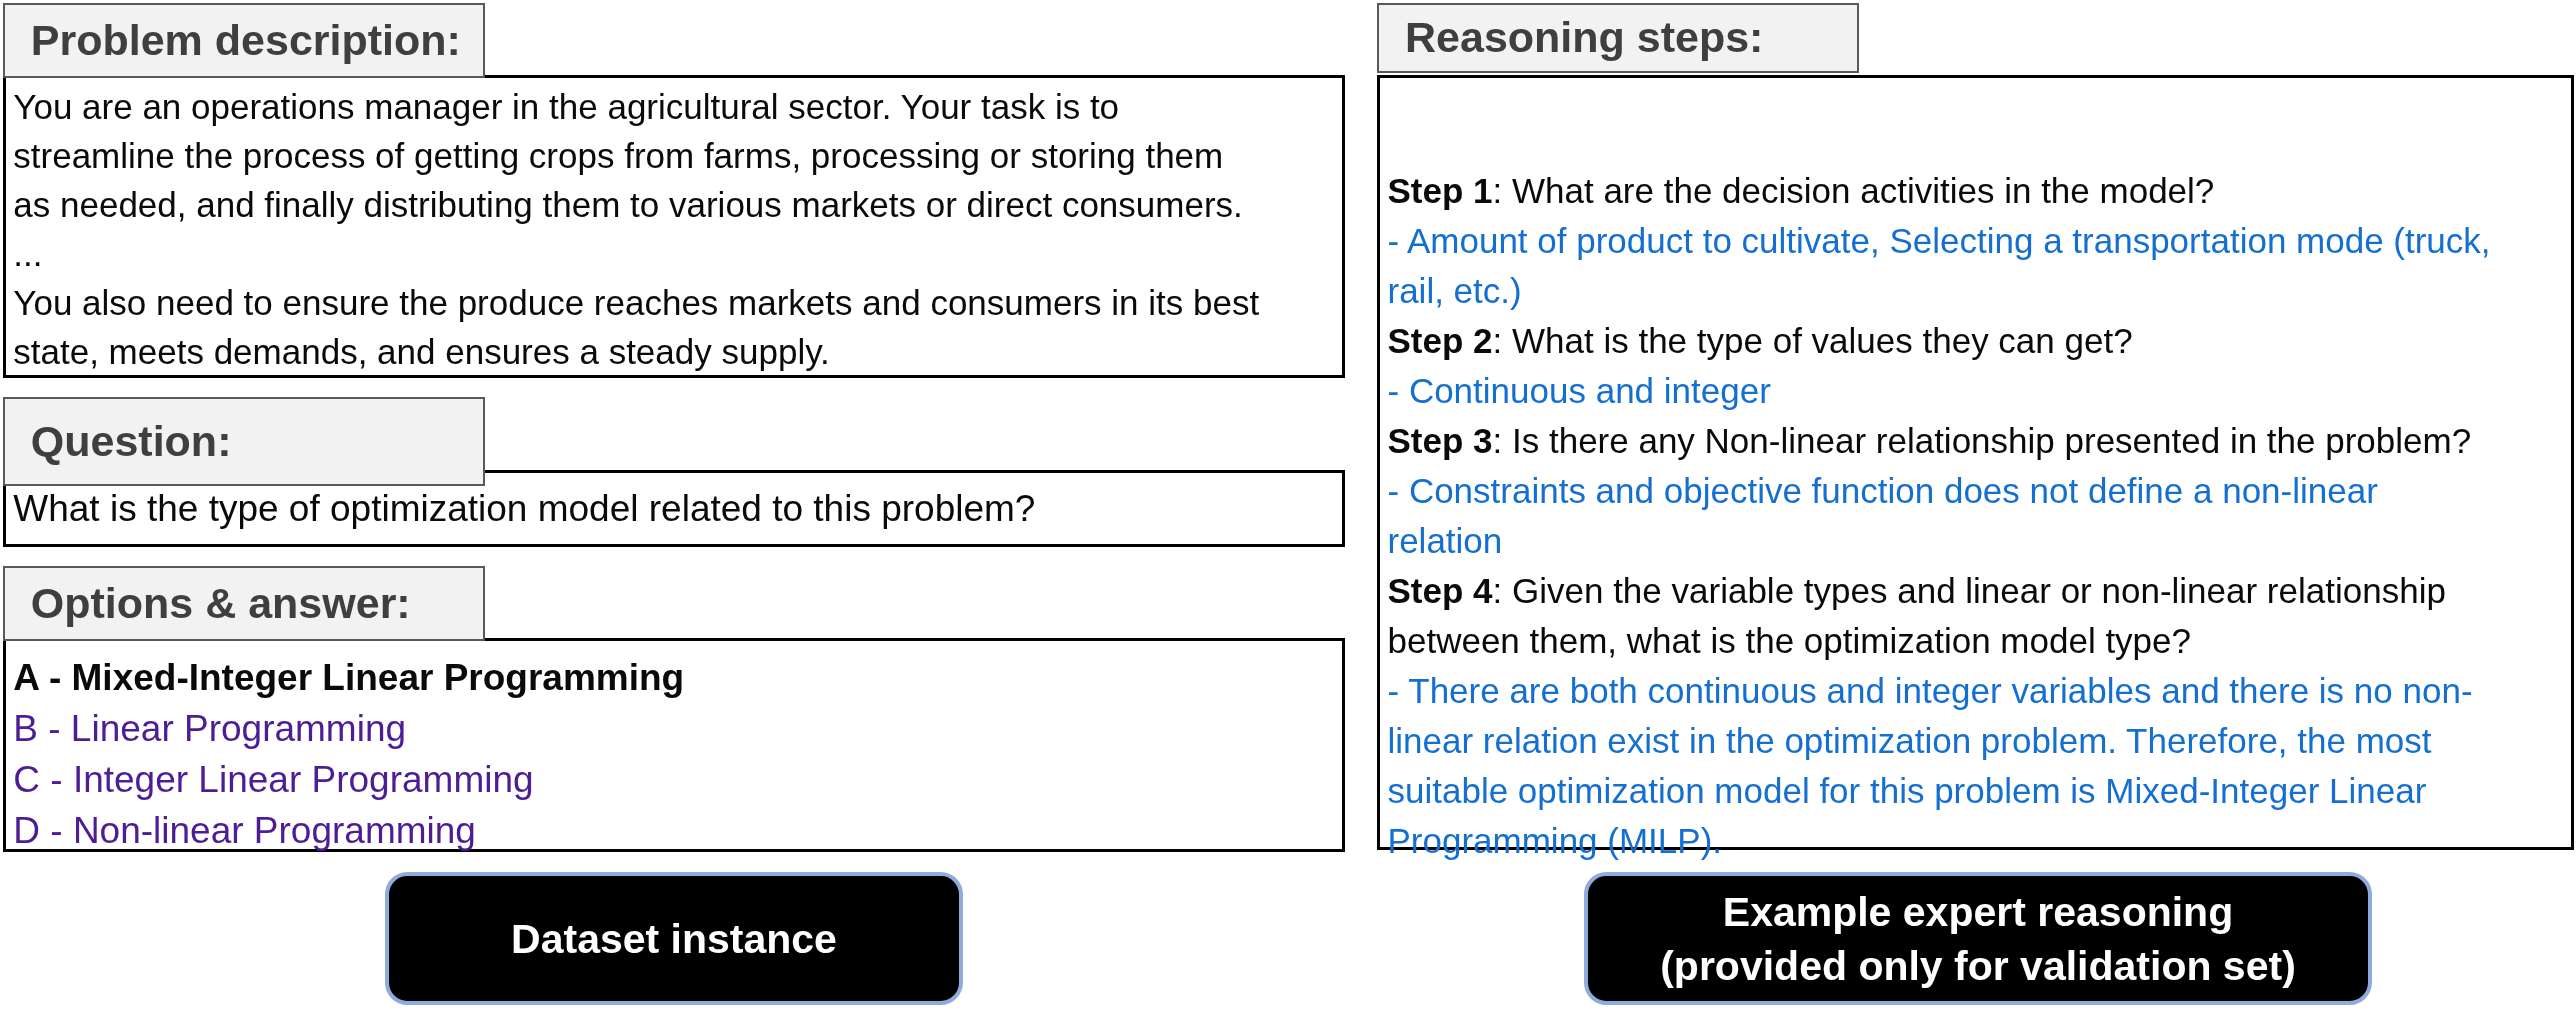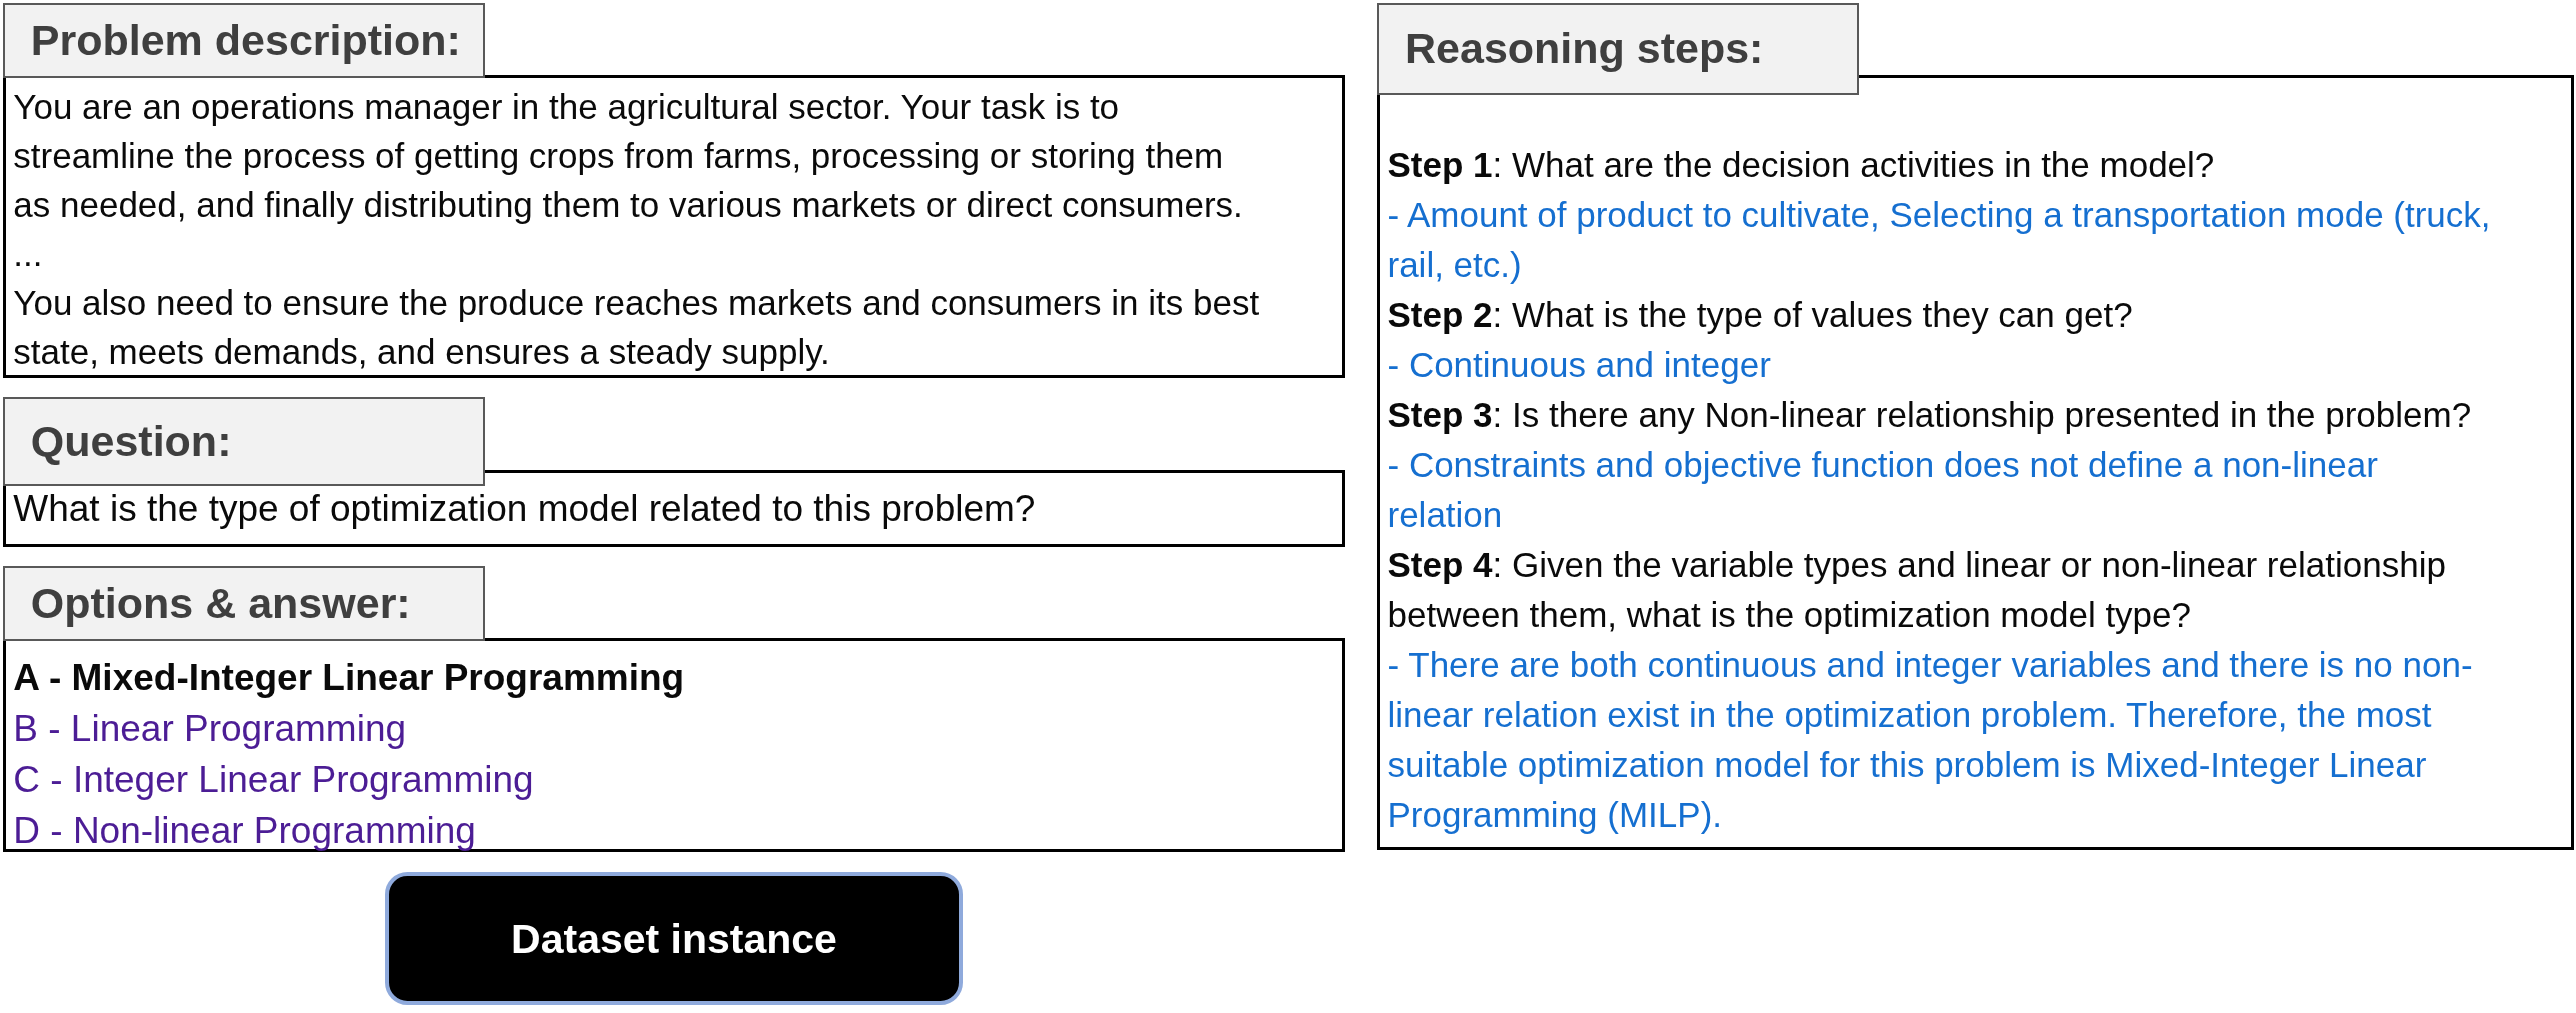--- a/index.html
+++ b/index.html
@@ -52,20 +52,21 @@
     color:#4c1d95;
     padding-left:7.5px;
   }
   .opt.correct{
     color:#0a0a0a;
     font-weight:bold;
   }
   .opts-wrap{padding-top:11.2px;}
   .steps-wrap{
     padding:62px 7.5px 0 7.5px;
+    margin-top:26px;
   }
   .step-q{
     font-size:35px;
     line-height:50px;
     color:#0a0a0a;
     white-space:pre-line;
   }
   .step-q .lbl{font-weight:bold;}
   .step-a{
     font-size:35px;
@@ -125,21 +126,21 @@
     <div class="opts-wrap">
       <div class="opt correct">A - Mixed-Integer Linear Programming</div>
       <div class="opt">B - Linear Programming</div>
       <div class="opt">C - Integer Linear Programming</div>
       <div class="opt">D - Non-linear Programming</div>
     </div>
   </div>
 
   <div class="btn" style="left:385px; top:872px; width:578px; height:133px;">Dataset instance</div>
 
-  <div class="hdr" style="left:1377px; top:2.8px; width:482px; height:92px;">
+  <div class="hdr" style="left:1377px; top:2.8px; width:482px; height:70px;">
     <span>Reasoning steps:</span>
   </div>
 
   <div class="cbox" style="left:1377px; top:75px; width:1197px; height:775px;">
     <div class="steps-wrap">
       <div class="step-q"><span class="lbl">Step 1</span><span>: What are the decision activities in the model?</span></div>
       <div class="step-a">- Amount of product to cultivate, Selecting a transportation mode (truck,
 rail, etc.)</div>
 
       <div class="step-q"><span class="lbl">Step 2</span><span>: What is the type of values they can get?</span></div>
@@ -151,15 +152,17 @@
 
       <div class="step-q"><span class="lbl">Step 4</span><span>: Given the variable types and linear or non-linear relationship
 between them, what is the optimization model type?</span></div>
       <div class="step-a">- There are both continuous and integer variables and there is no non-
 linear relation exist in the optimization problem. Therefore, the most
 suitable optimization model for this problem is Mixed-Integer Linear
 Programming (MILP).</div>
     </div>
   </div>
 
+  <div class="btn" style="left:1584px; top:872px; width:788px; height:133px;">Example expert reasoning
+(provided only for validation set)</div>
 
 </div>
 
 
 </body></html>

